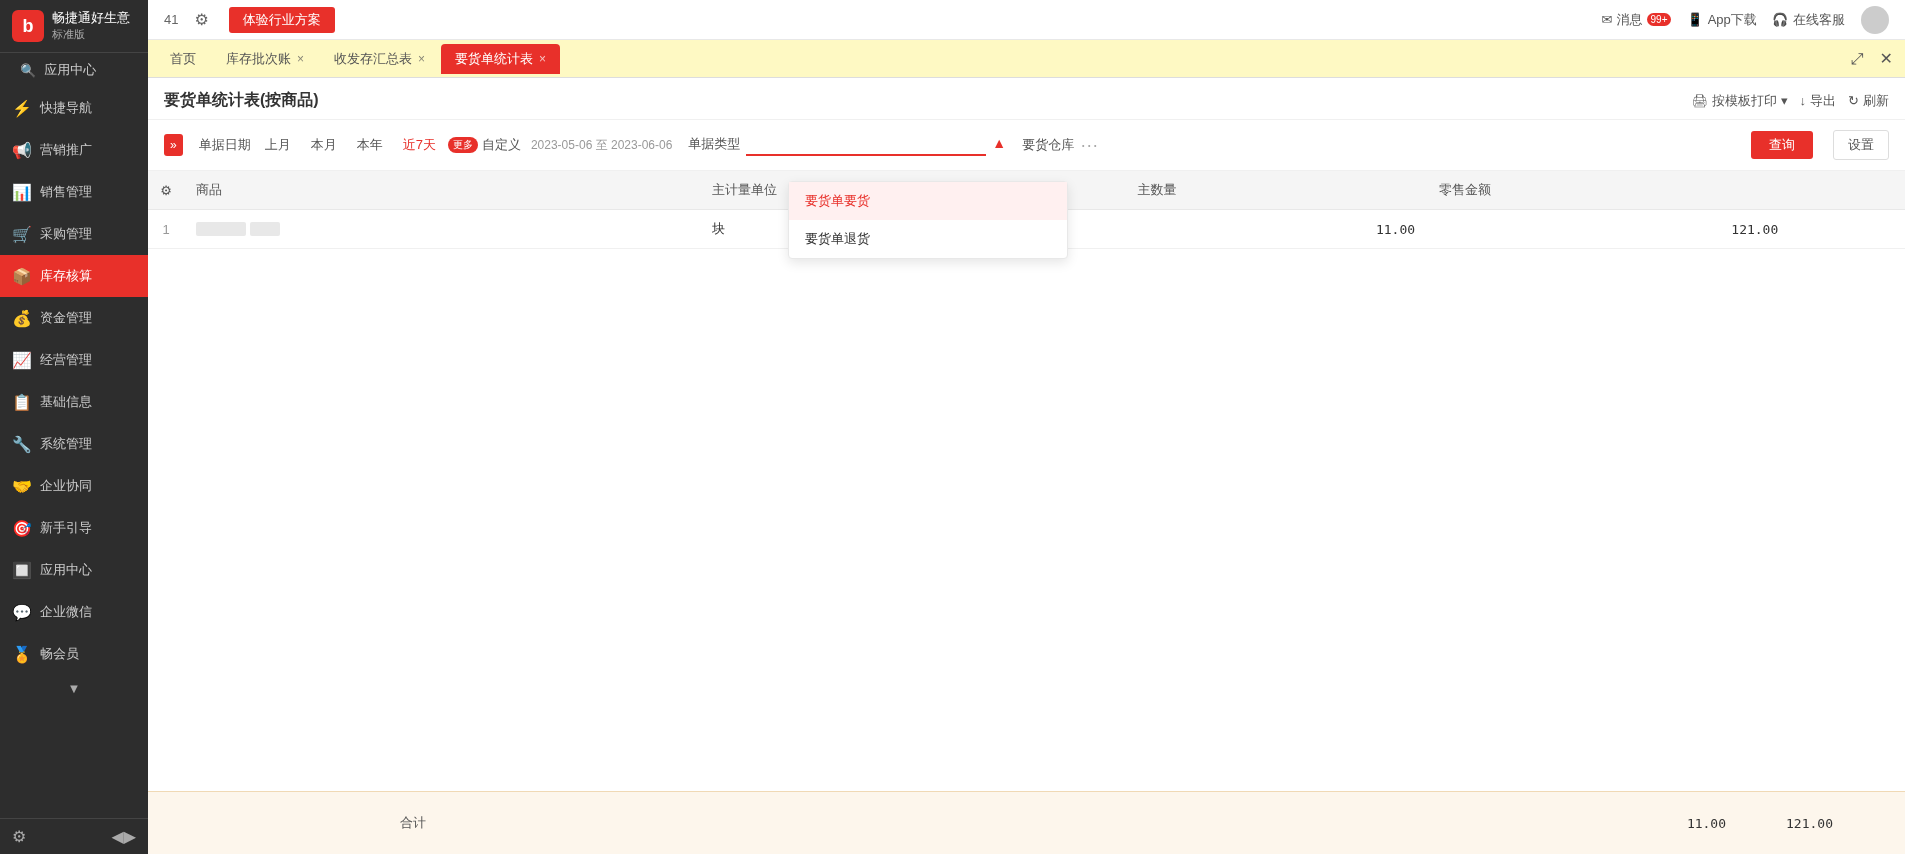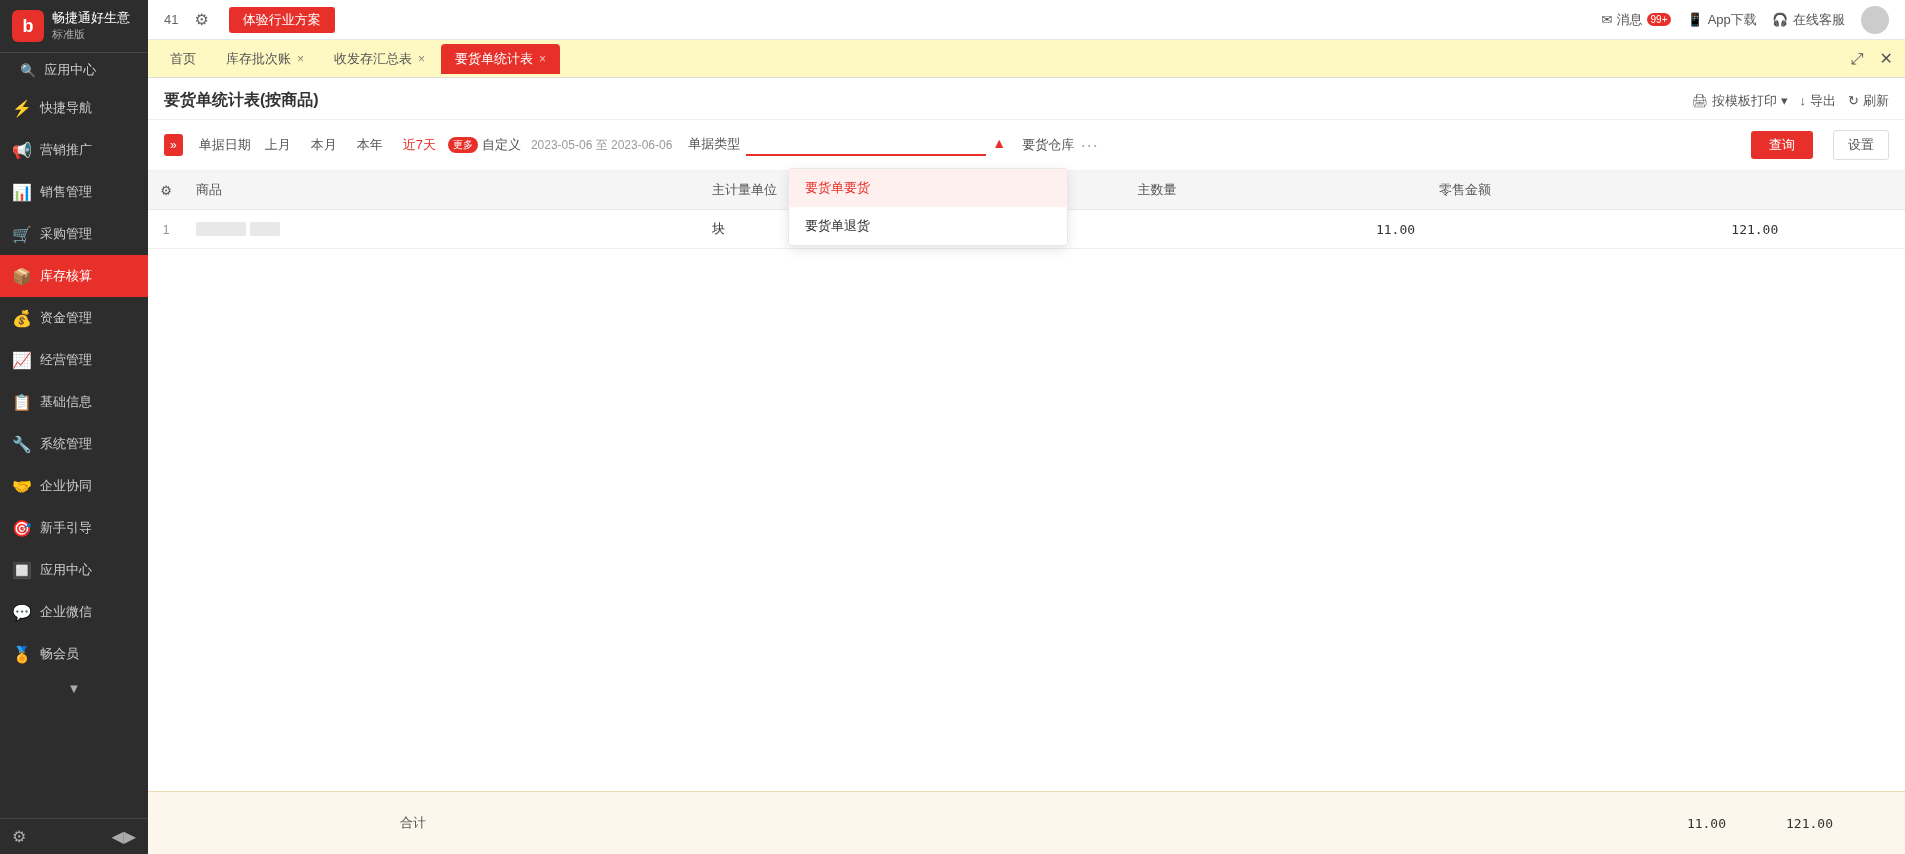--- a/index.html
+++ b/index.html
@@ -64,21 +64,21 @@
     .filter-custom { color: #555; font-size: 13px; cursor: pointer; }
     .filter-type-group { display: flex; align-items: flex-start; gap: 6px; }
     .filter-type-input-wrap { position: relative; }
     .filter-type-input { border: none; border-bottom: 2px solid #e8302a; outline: none; padding: 2px 8px; font-size: 13px; width: 240px; color: #333; }
     .filter-dropdown-arrow { color: #e8302a; cursor: pointer; font-size: 14px; }
     .filter-warehouse-group { display: flex; align-items: center; gap: 6px; }
     .filter-warehouse-label { color: #555; font-size: 13px; }
     .filter-more-btn { color: #aaa; cursor: pointer; font-size: 18px; }
     .query-btn { background: #e8302a; color: #fff; border: none; padding: 5px 18px; border-radius: 3px; cursor: pointer; font-size: 13px; margin-left: auto; }
     .settings-btn { border: 1px solid #ddd; background: #fff; color: #555; padding: 5px 14px; border-radius: 3px; cursor: pointer; font-size: 13px; margin-left: 4px; }
-    .filter-type-dropdown { position: absolute; top: 48px; left: 640px; background: #fff; border: 1px solid #e8e8e8; border-radius: 4px; box-shadow: 0 4px 12px rgba(0,0,0,0.1); z-index: 200; width: 280px; }
+    .filter-type-dropdown { position: absolute; top: 61px; left: 640px; background: #fff; border: 1px solid #e8e8e8; border-radius: 4px; box-shadow: 0 4px 12px rgba(0,0,0,0.1); z-index: 200; width: 280px; }
     .dropdown-item { padding: 10px 16px; font-size: 13px; cursor: pointer; color: #333; }
     .dropdown-item.selected { background: #fff0f0; color: #e8302a; }
 
     
     .table-wrap { flex: 1; overflow: auto; }
     table { width: 100%; border-collapse: collapse; font-size: 13px; }
     thead tr { background: #f5f5f5; }
     th { padding: 10px 12px; text-align: left; color: #555; font-weight: normal; border-bottom: 1px solid #e8e8e8; white-space: nowrap; }
     td { padding: 10px 12px; border-bottom: 1px solid #f0f0f0; color: #333; }
     .th-settings { width: 36px; text-align: center; cursor: pointer; }

